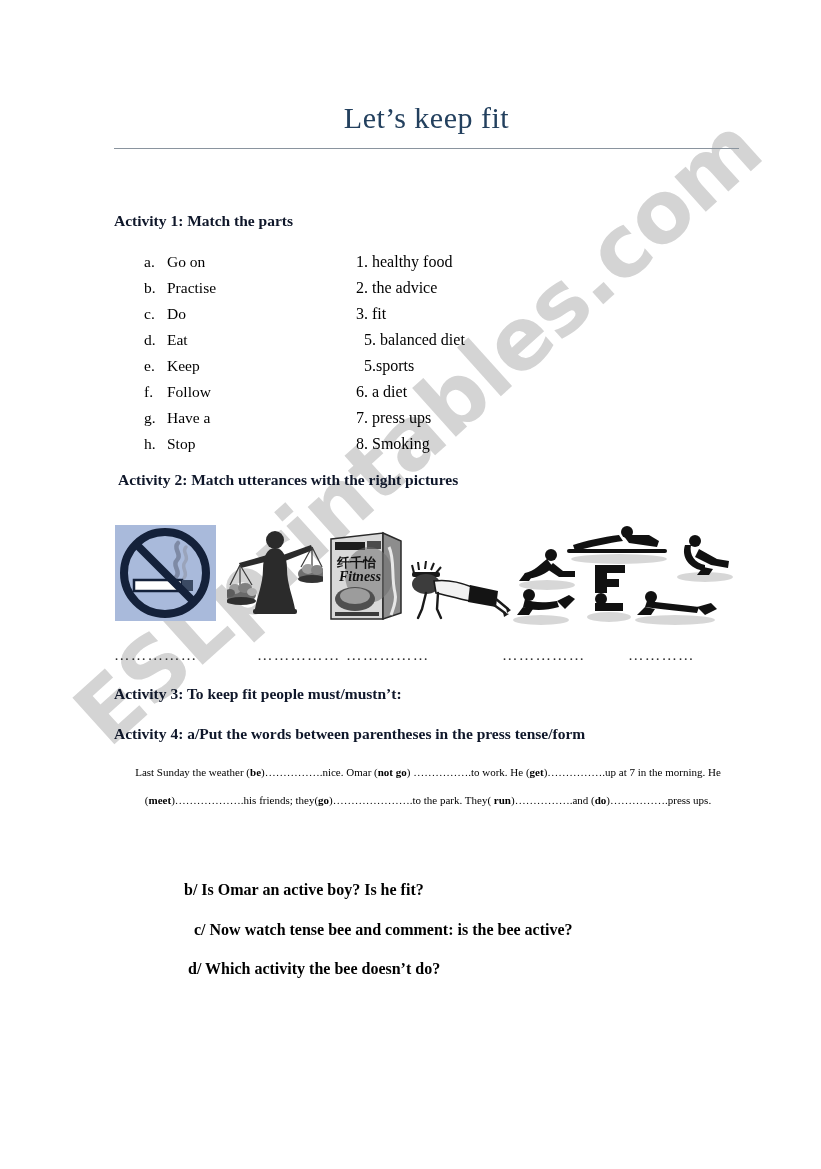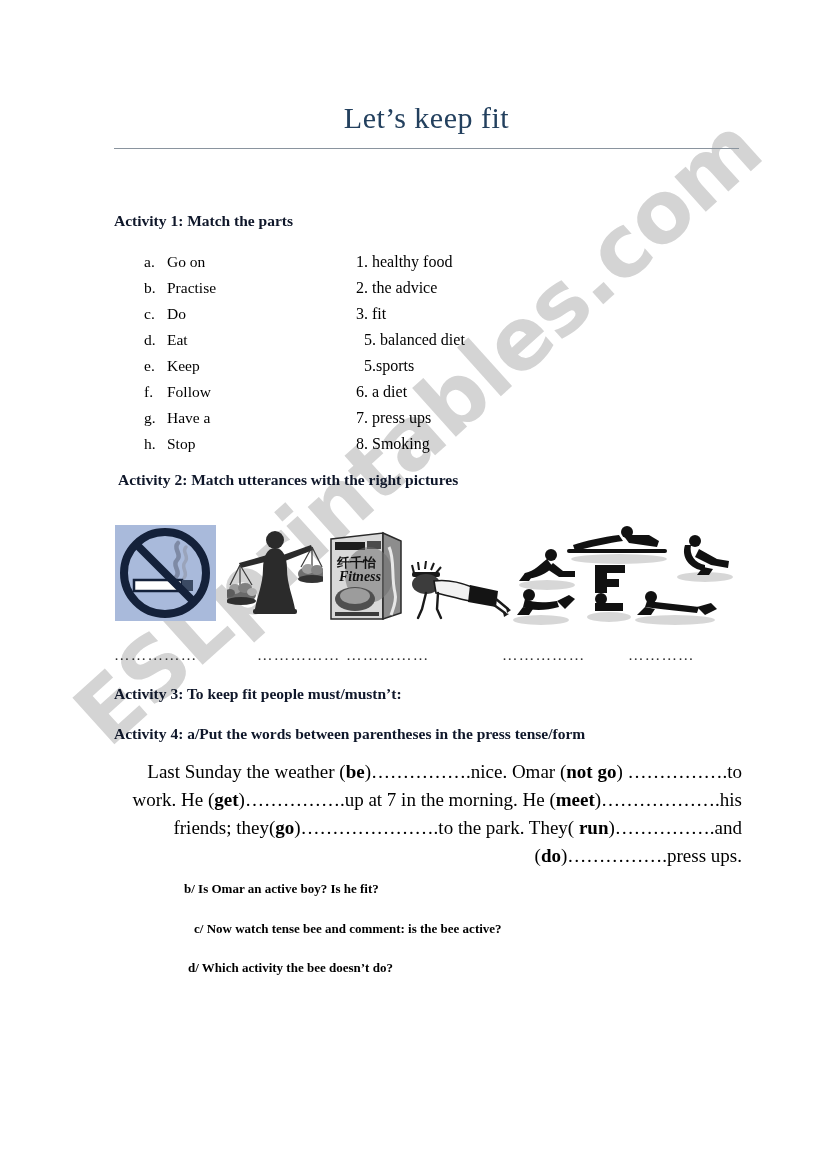--- a/index.html
+++ b/index.html
@@ -142,30 +142,30 @@
     color: #2c2c2c;
     white-space: nowrap;
   }
 
   
   #para {
     position: absolute;
     left: 98px;
     top: 758px;
     width: 628px;
-    font-size: 19px;
+    font-size: 11px;
     line-height: 28px;
-    text-align: right;
+    text-align: center;
   }
   #para b { font-weight: bold; }
 
   .subq {
     position: absolute;
     font-weight: bold;
-    font-size: 13px;
+    font-size: 16px;
     white-space: nowrap;
   }
 </style>
 </head>
 <body>
 
 <div id="watermark">
   <div class="wm-text">ESLprintables.com</div>
 </div>
 

